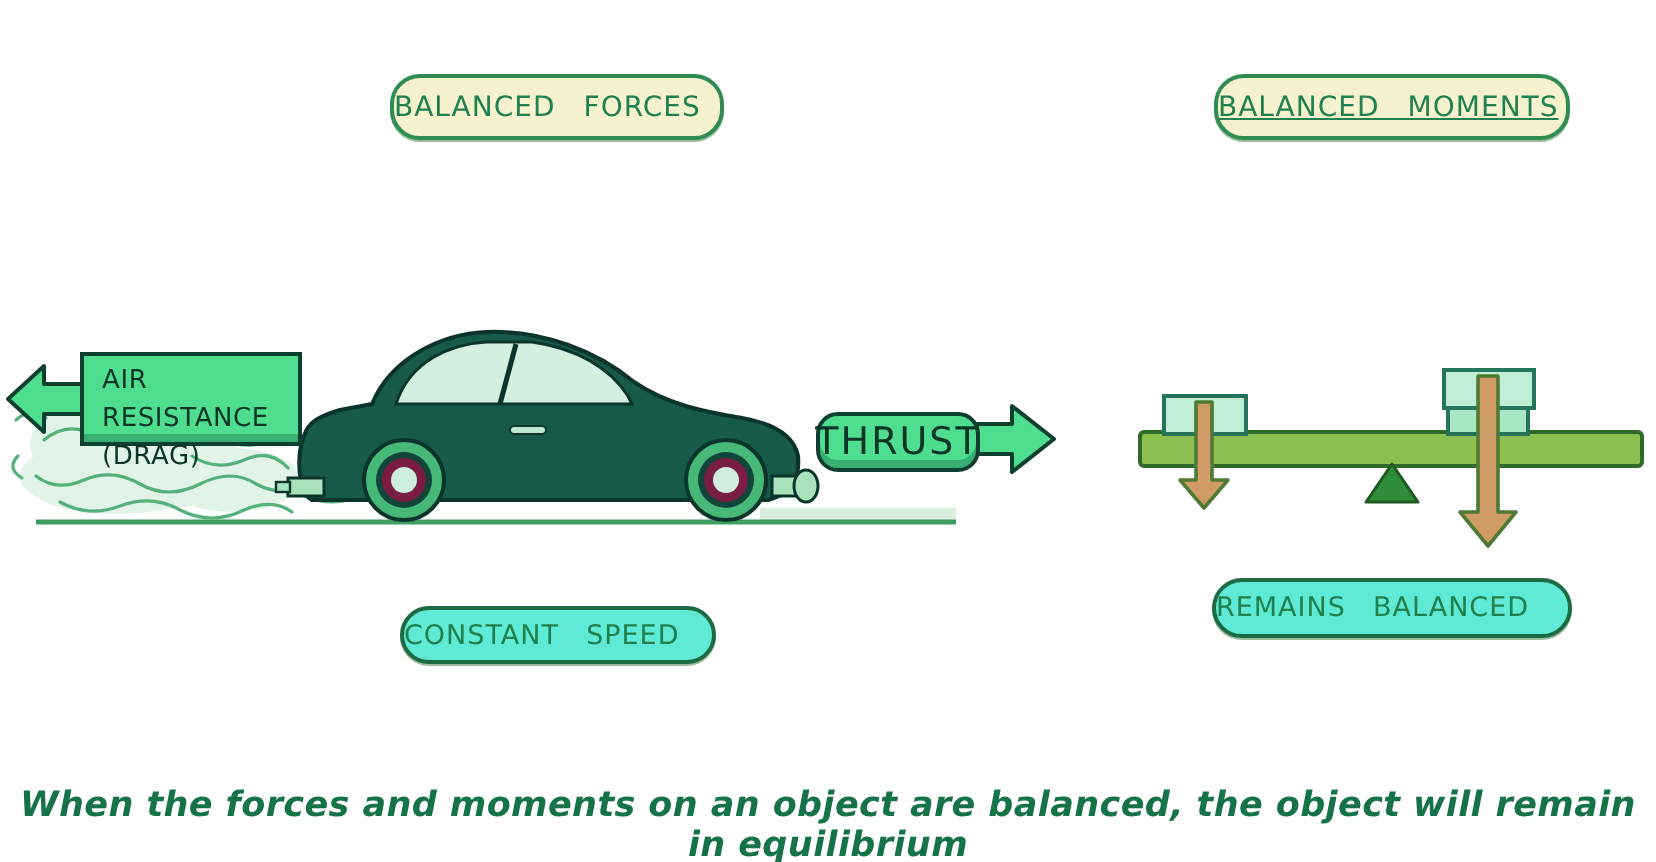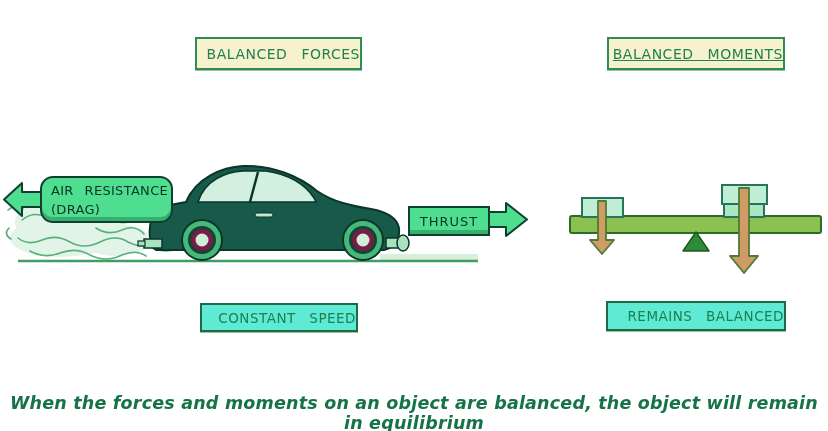--- a/index.html
+++ b/index.html
@@ -2,45 +2,45 @@
 <html><head>
 <meta charset="utf-8">
 <style>
   html,body{margin:0;padding:0;background:#fff;}
   .canvas{
     position:relative;width:828px;height:431px;background:#ffffff;
     font-family:"DejaVu Sans","Liberation Sans",sans-serif;overflow:hidden;
   }
   
   .labelbox{
-    position:absolute;display:flex;align-items:center;justify-content:flex-end;
+    position:absolute;display:flex;align-items:center;justify-content:flex-start;
     box-sizing:border-box;font-size:14px;font-weight:500;
-    letter-spacing:0.5px;word-spacing:0.65em;color:#1f8050;
+    letter-spacing:0.5px;word-spacing:0.65em;color:#1f8050;border-radius:15px;
   }
   .cream{background:#f6f2cd;border:2px solid #2f8c52;box-shadow:0 1px 0 #9bbf9b;}
   .pale{background:#5eead4;border:2px solid #1d6b45;box-shadow:0 1px 0 #9bbf9b;}
   #box-balanced-forces{left:195px;top:37px;width:167px;height:33px;}
   #box-balanced-moments{left:607px;top:37px;width:178px;height:33px;text-decoration:underline;}
   #box-constant-speed{left:200px;top:303px;width:158px;height:29px;font-size:13.5px;}
-  #box-remains-balanced{left:606px;top:301px;width:180px;height:30px;font-size:13.5px;}
+  #box-remains-balanced{left:606px;top:289px;width:180px;height:30px;font-size:13.5px;}
   
   .forcebox{
     position:absolute;box-sizing:border-box;background:#4fdd90;
     border:2px solid #0e4030;color:#0b3526;font-weight:500;
     box-shadow:inset 0 -4px 0 rgba(10,90,55,.35);
   }
   #box-drag{
-    left:40px;top:176px;width:133px;height:47px;
-    padding:4px 0 10px 9px;font-size:13px;line-height:1.45;letter-spacing:0.3px;border-radius:13px;
+    left:40px;top:176px;width:111px;height:47px;
+    padding:4px 0 10px 9px;font-size:13px;line-height:1.45;letter-spacing:0.3px;
   }
   #box-drag .l1{word-spacing:0.5em;}
   #box-thrust{
     left:408px;top:206px;width:82px;height:30px;
     display:flex;align-items:center;justify-content:center;
-    font-size:13px;letter-spacing:1px;
+    font-size:19px;letter-spacing:1px;border-radius:11px;
   }
   
   #car-scene{position:absolute;left:0;top:150px;}
   #balance-scene{position:absolute;left:555px;top:170px;}
   
   .footer{
     position:absolute;left:0;top:393px;width:828px;text-align:center;
     font-size:17.5px;font-weight:bold;font-style:italic;color:#157347;
     letter-spacing:0.2px;
   }

